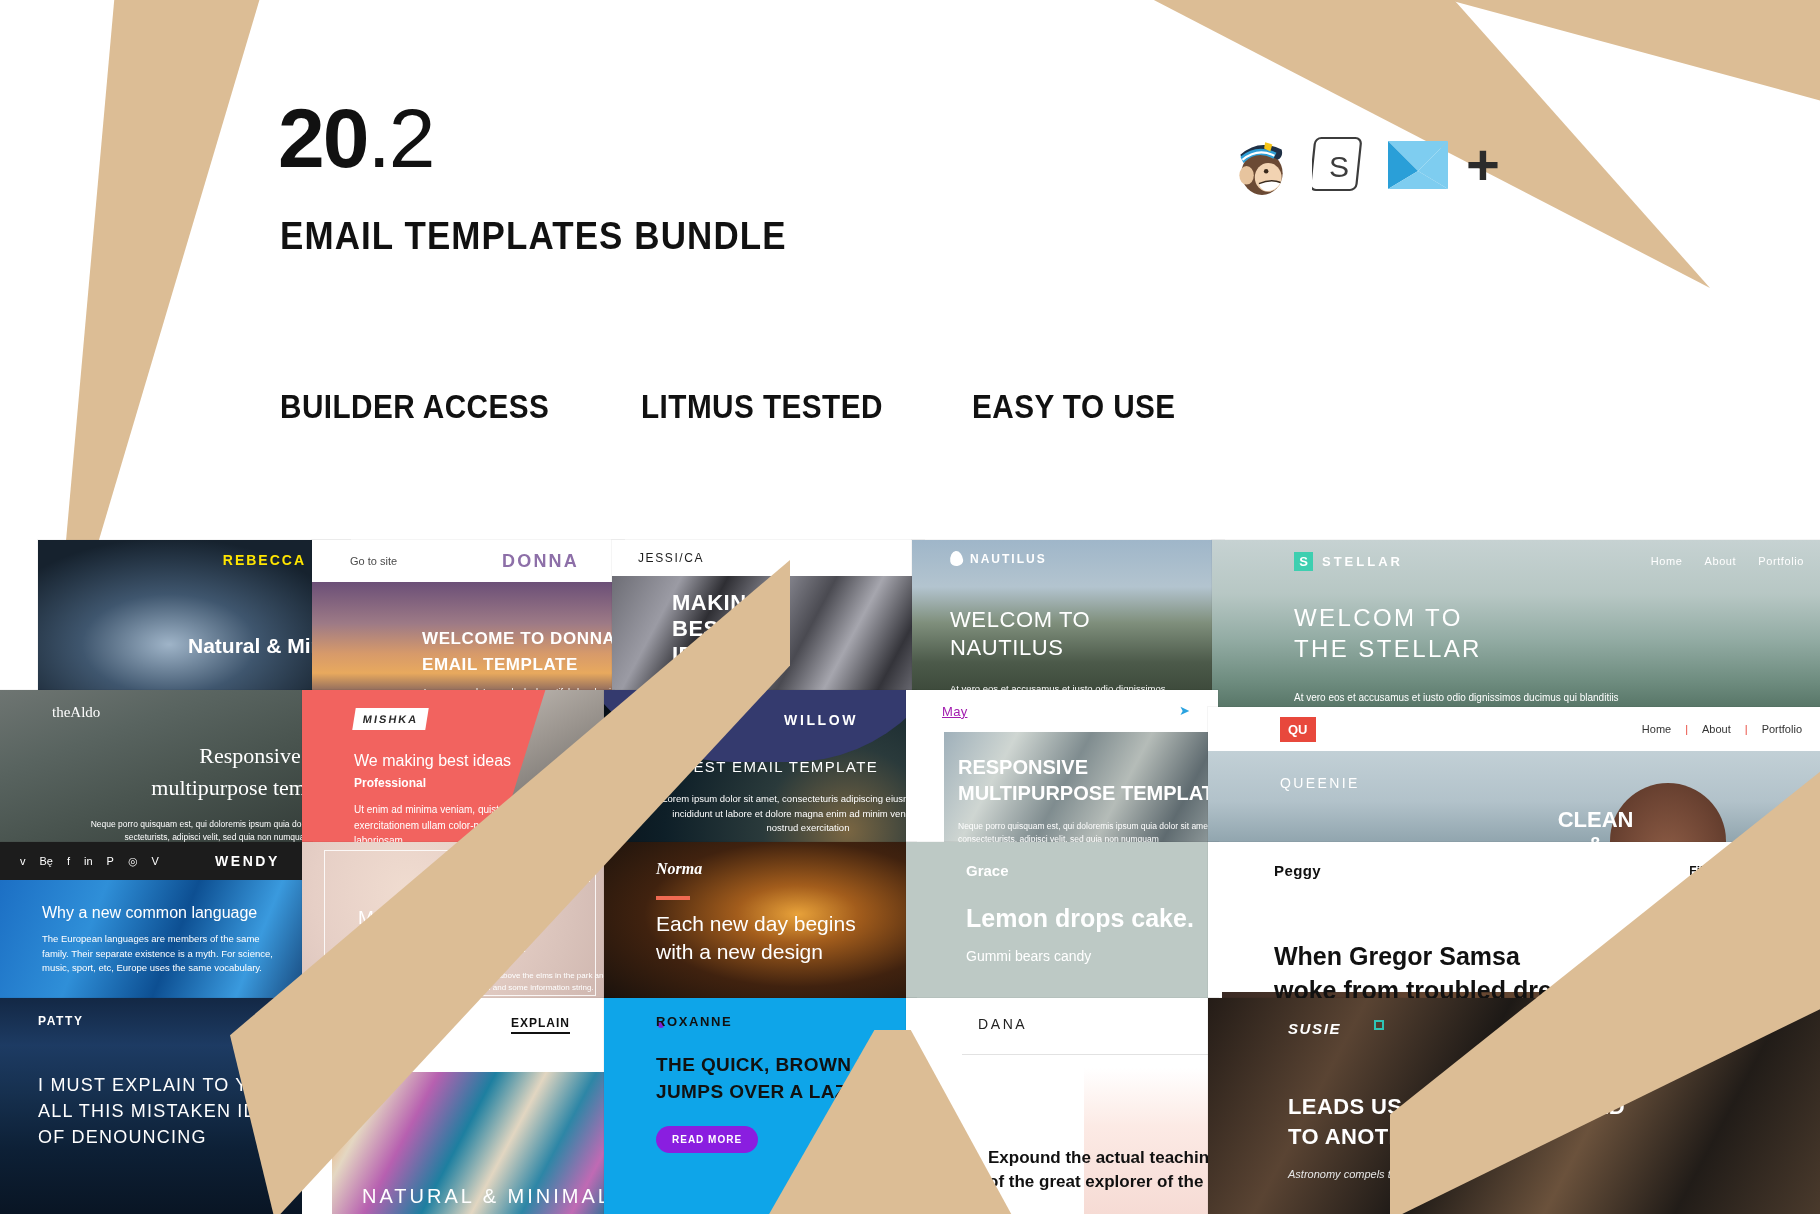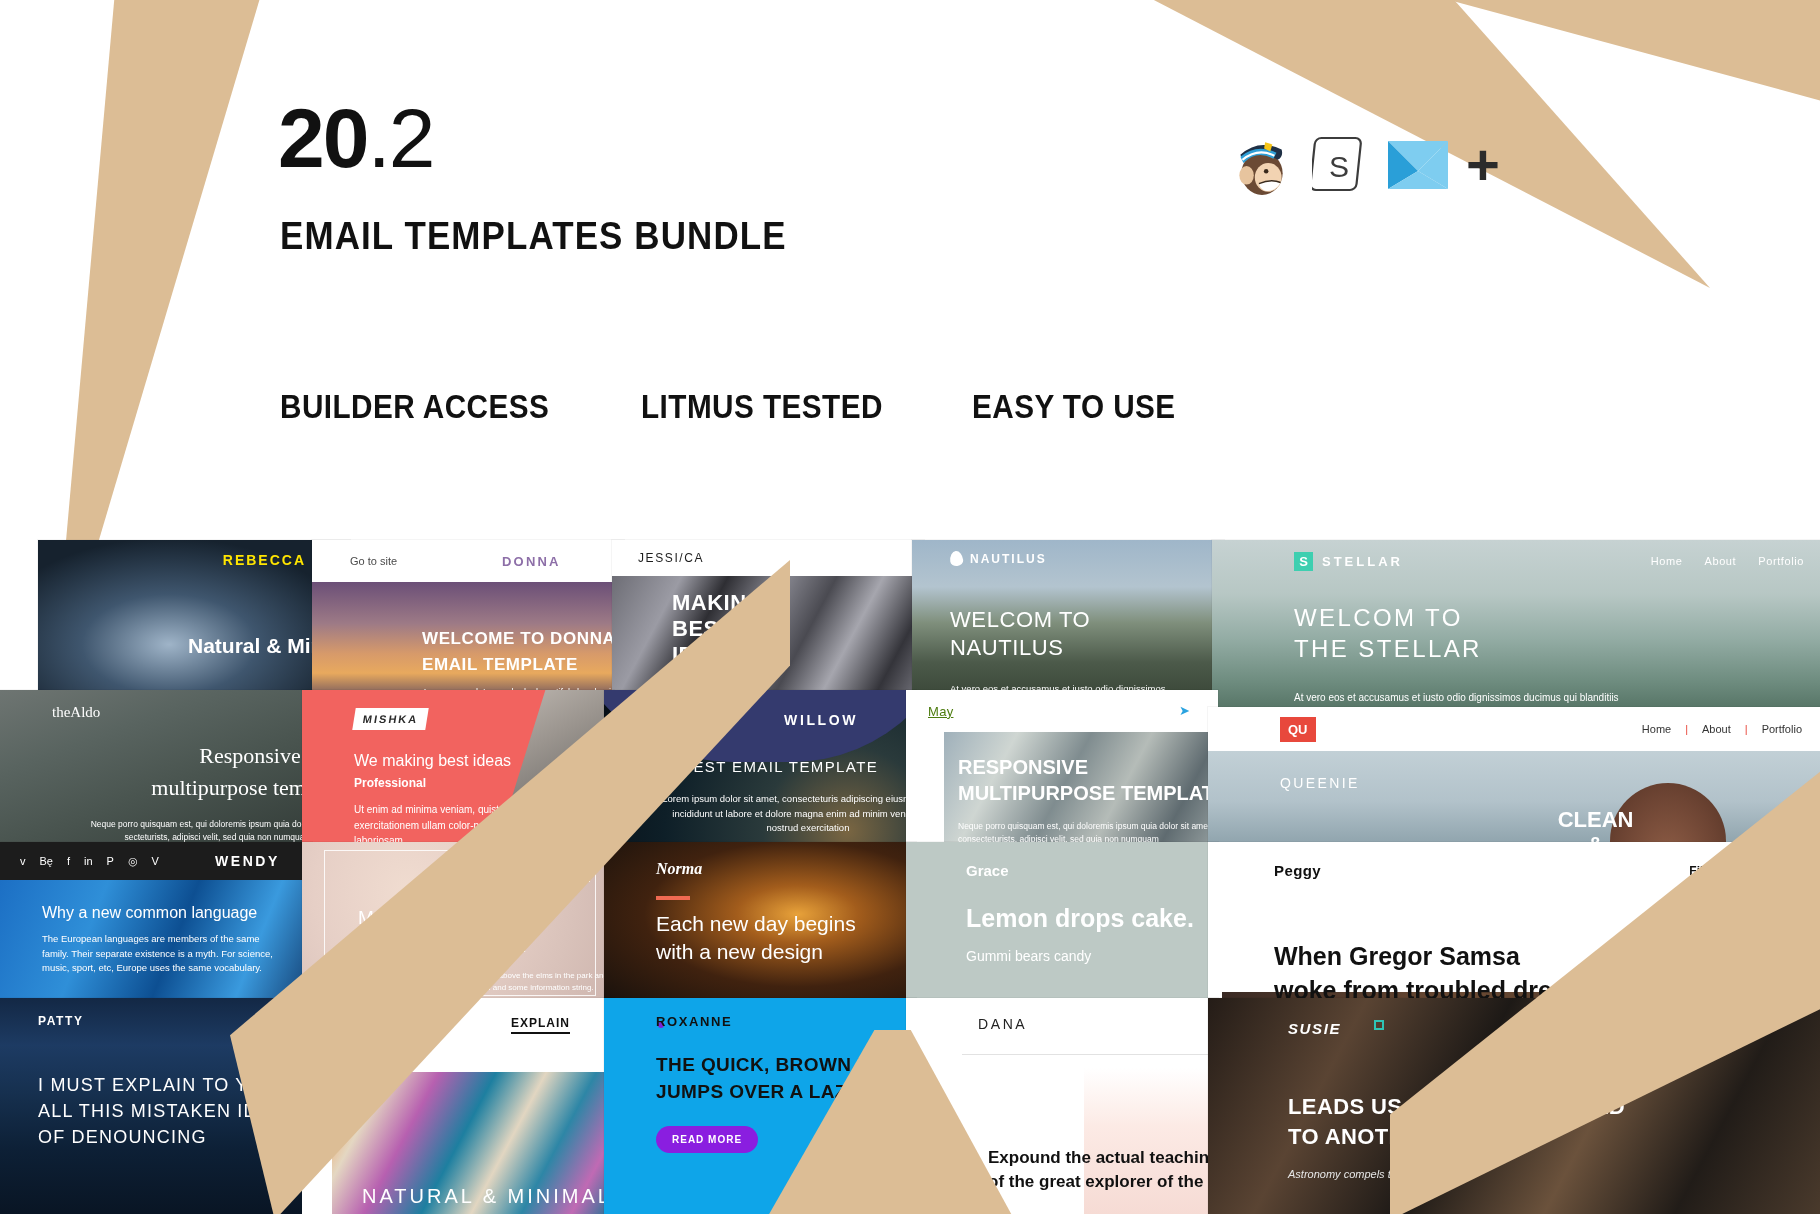--- a/index.html
+++ b/index.html
@@ -58,21 +58,21 @@
                font-family:"Liberation Sans", sans-serif; }
 
   
   #template-grid {
     position:absolute; left:0; top:540px; width:1820px; height:674px;
   }
   .tpl { position:absolute; overflow:hidden; background:#fff;
          box-shadow:0 0 0 1px rgba(0,0,0,0.04); }
   .tpl .bar { position:absolute; left:0; right:0; display:flex;
               align-items:center; }
-  .brand { font-size:13px; letter-spacing:2.2px; }
+  .brand { font-size:18px; letter-spacing:2.2px; }
   .hl { position:absolute; color:#fff; }
   .body-copy { position:absolute; color:#fff; font-size:11.5px; line-height:1.55; }
 
   
   .ph { position:absolute; inset:0; }
 
   
   #tpl-rebecca { left:38px; top:0; width:312px; height:180px; }
   #ph-rebecca { background:
       radial-gradient(ellipse at 42% 58%, #9fb4c8 0%, #3f566e 34%, #16222e 72%),
@@ -159,22 +159,22 @@
       background:#343a6e; border-radius:0 0 200px 200px; }
   #tpl-willow .brand { position:absolute; right:58px; top:22px; color:#fff;
       font-weight:bold; font-size:14px; letter-spacing:2.6px; }
   #tpl-willow .hl { left:78px; top:68px; font-size:15px; letter-spacing:1.4px;
       font-weight:500; white-space:nowrap; }
   #tpl-willow .body-copy { left:54px; top:102px; width:300px; font-size:9.5px;
       text-align:center; }
 
   #tpl-may { left:906px; top:150px; width:312px; height:160px; }
   #tpl-may .bar { top:0; height:42px; background:#fff; }
-  #tpl-may .brand { position:absolute; left:22px; font-size:13px;
-      letter-spacing:0.3px; color:#4d7c0f;text-decoration:underline; }
+  #tpl-may .brand { position:absolute; left:36px; font-size:13px;
+      letter-spacing:0.3px; color:#a21caf;text-decoration:underline; }
   #may-twitter { position:absolute; right:28px; top:13px; color:#2aa3e0; font-size:13px; }
   #ph-may { position:absolute; top:42px; left:38px; right:0; bottom:0; background:
       linear-gradient(118deg,#9fb0ba 0%, #cfd6d2 22%, #7f8c8f 44%, #b5bcb8 62%,
                       #5f6b70 82%, #9aa4a4 100%); }
   #tpl-may .hl { left:52px; top:64px; font-size:20px; font-weight:bold;
       line-height:1.32; white-space:nowrap; }
   #tpl-may .body-copy { left:52px; top:130px; width:290px; font-size:8.5px; }
 
   #tpl-queenie { left:1208px; top:167px; width:612px; height:170px; }
   #tpl-queenie .bar { top:0; height:44px; background:#fff; }

